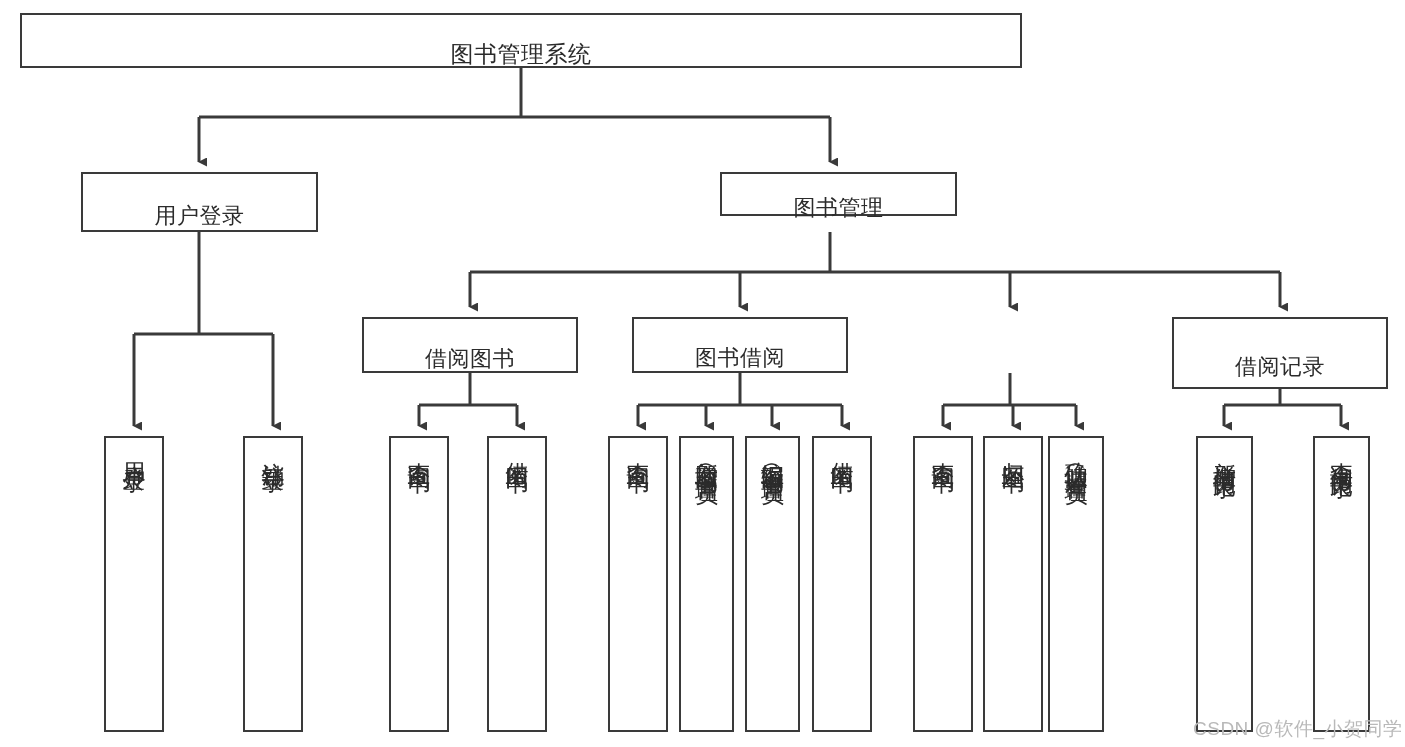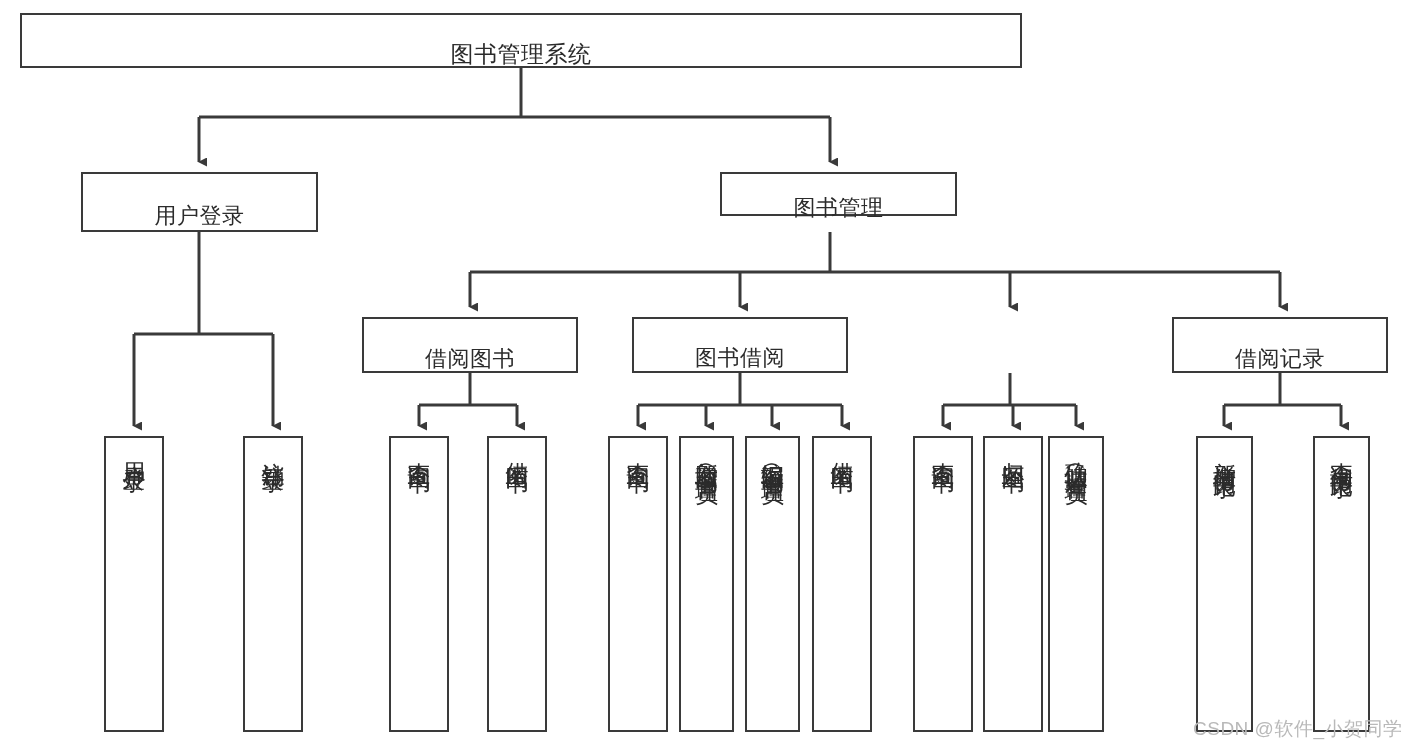--- a/index.html
+++ b/index.html
@@ -141,21 +141,21 @@
   <div class="node horiz" style="left:720px; top:172px; width:237px; height:44px;">
     <span class="node-label">图书管理</span>
   </div>
 
   <div class="node horiz" style="left:362px; top:317px; width:216px; height:56px;">
     <span class="node-label">借阅图书</span>
   </div>
   <div class="node horiz" style="left:632px; top:317px; width:216px; height:56px;align-items:flex-end;">
     <span class="node-label">图书借阅</span>
   </div>
-  <div class="node horiz" style="left:1172px; top:317px; width:216px; height:56px;">
+  <div class="node horiz" style="left:1172px; top:317px; width:216px; height:72px;">
     <span class="node-label">借阅记录</span>
   </div>
 
   <div class="node vert" style="left:104px; top:436px; width:60px; height:296px;">
     <span class="node-label">用户登录</span>
   </div>
   <div class="node vert" style="left:243px; top:436px; width:60px; height:296px;">
     <span class="node-label">注销登录</span>
   </div>
   <div class="node vert" style="left:389px; top:436px; width:60px; height:296px;">

